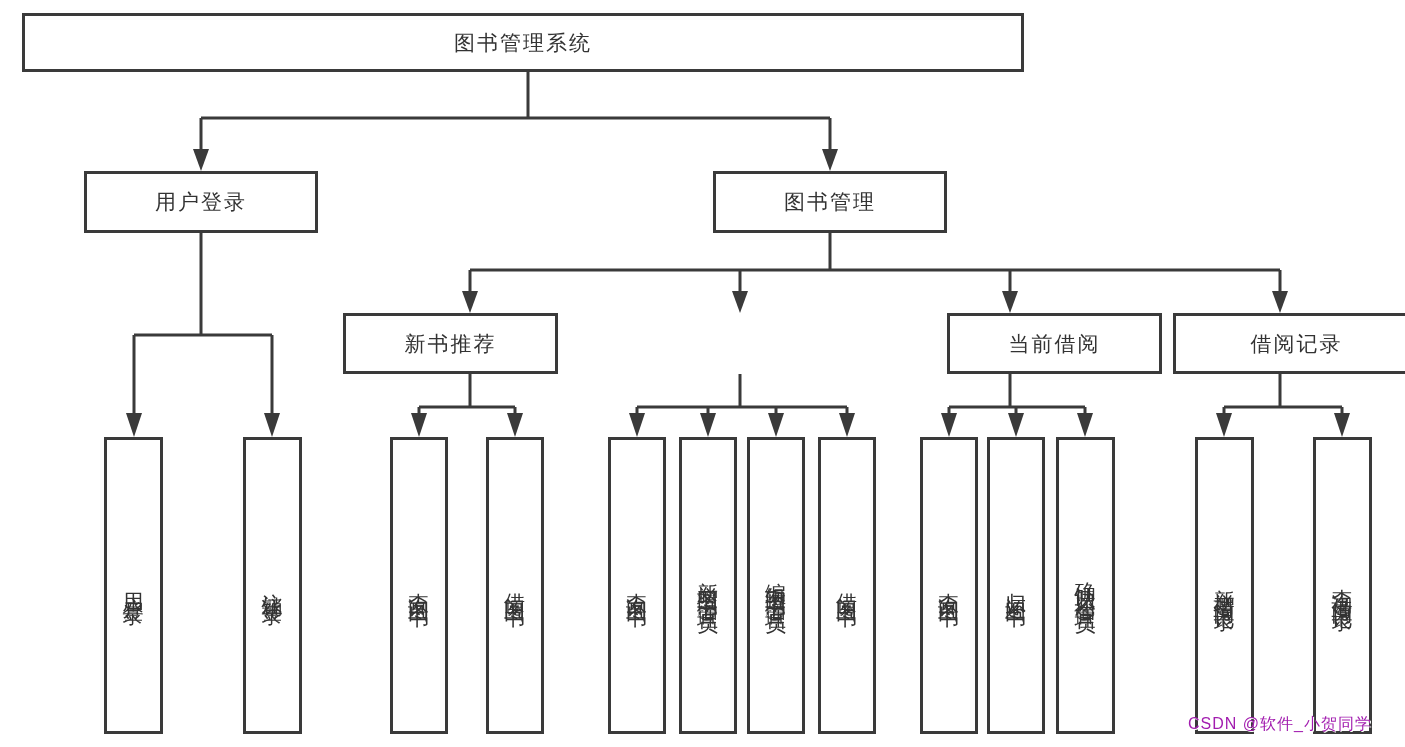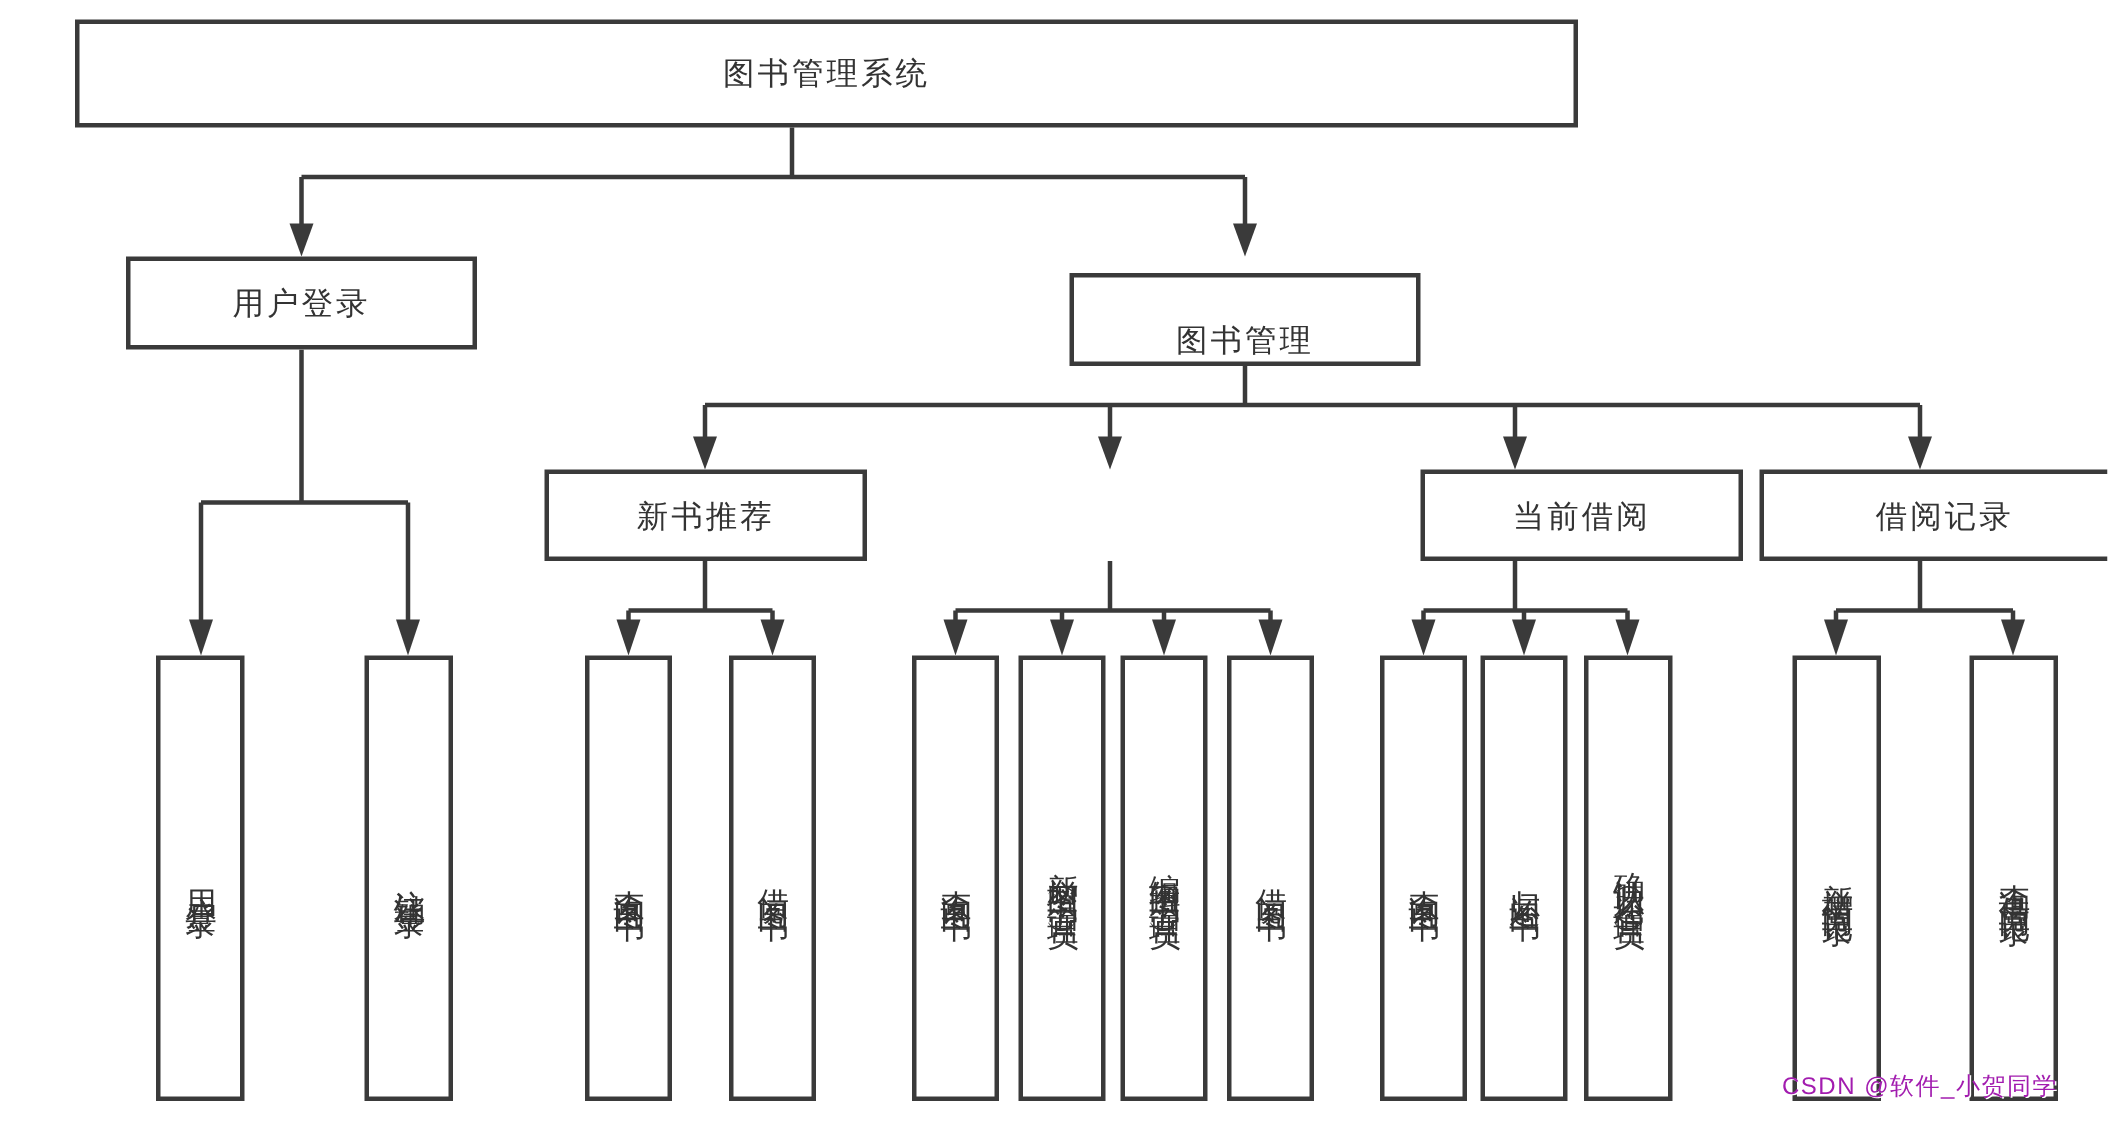--- a/index.html
+++ b/index.html
@@ -78,32 +78,32 @@
       <polygon points="768,413 784,413 776,437"></polygon>
       <polygon points="839,413 855,413 847,437"></polygon>
       <polygon points="941,413 957,413 949,437"></polygon>
       <polygon points="1008,413 1024,413 1016,437"></polygon>
       <polygon points="1077,413 1093,413 1085,437"></polygon>
       <polygon points="1216,413 1232,413 1224,437"></polygon>
       <polygon points="1334,413 1350,413 1342,437"></polygon>
     </g>
   </svg>
 
-  <div class="node" style="left:22px; top:13px; width:1002px; height:72px;margin-left:28px;">
+  <div class="node" style="left:22px; top:13px; width:1002px; height:59px;">
     <span class="hlabel">图书管理系统</span>
   </div>
 
   <div class="node" style="left:84px; top:171px; width:234px; height:62px;">
     <span class="hlabel">用户登录</span>
   </div>
-  <div class="node" style="left:713px; top:182px; width:234px; height:62px;align-items:flex-end;">
+  <div class="node" style="left:713px; top:171px; width:234px; height:62px;">
     <span class="hlabel">图书管理</span>
   </div>
 
-  <div class="node" style="left:363px; top:313px; width:215px; height:61px;">
+  <div class="node" style="left:343px; top:313px; width:215px; height:61px;">
     <span class="hlabel">新书推荐</span>
   </div>
   <div class="node" style="left:903px; top:313px; width:215px; height:61px;margin-left:44px;">
     <span class="hlabel">当前借阅</span>
   </div>
   <div class="node" style="left:1173px; top:313px; width:247px; height:61px;">
     <span class="hlabel">借阅记录</span>
   </div>
 
   <div class="node leaf" style="left:104px; top:437px; width:59px; height:297px;">

